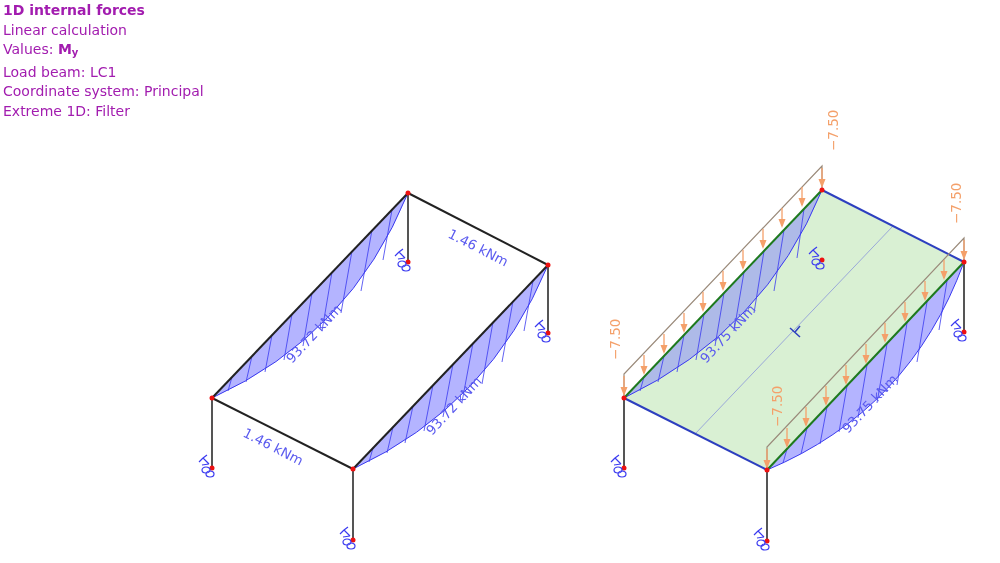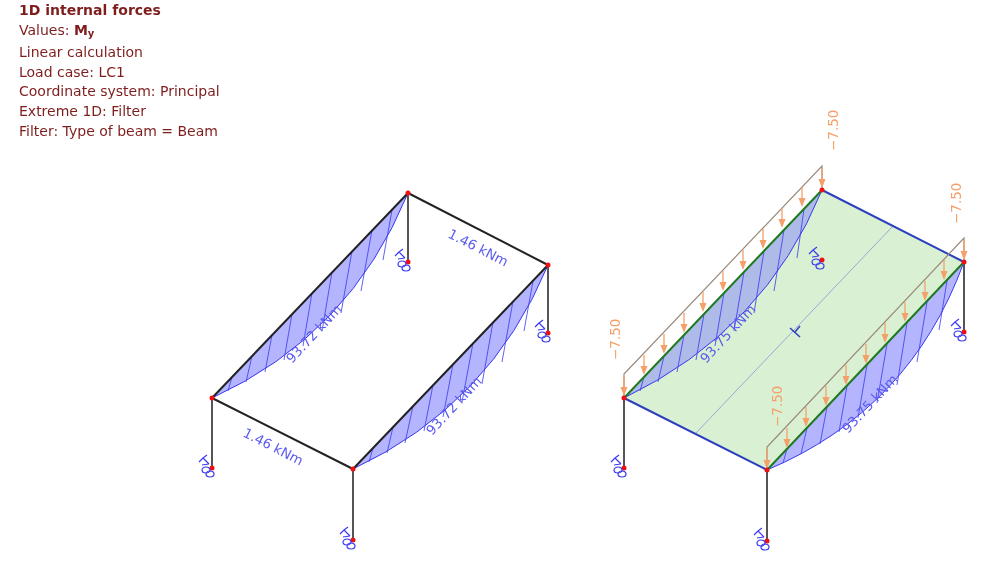--- a/index.html
+++ b/index.html
@@ -1,35 +1,34 @@
 <!DOCTYPE html>
 <html><head>
 <meta charset="utf-8">
 <style>
   html, body { margin: 0; padding: 0; background: #ffffff; }
   body { width: 1000px; height: 563px; position: relative; overflow: hidden; font-family: "DejaVu Sans", sans-serif; }
-  #info { position: absolute; left: 19px; top: 1px; font-size: 14px; line-height: 19.6px; color: #7f1d1d; }
+  #info { position: absolute; left: 3px; top: 1px; font-size: 14px; line-height: 19.6px; color: #a21caf; }
   #info .title { font-weight: bold; }
   #info .sub { font-size: 10px; font-weight: bold; vertical-align: -2px; }
   #info b { font-weight: bold; }
   svg#canvas { position: absolute; left: 0; top: 0; }
   .lbl-blue { fill: #5b5bef; font-family: "DejaVu Sans", sans-serif; font-size: 13.5px; }
   .lbl-orange { fill: #f4a06a; font-family: "DejaVu Sans", sans-serif; font-size: 13.5px; }
 </style>
 </head>
 <body>
 
 <div id="info">
   <div class="title">1D internal forces</div>
+  <div>Linear calculation</div>
   <div><span>Values: </span><b>M</b><span class="sub">y</span></div>
-  <div>Linear calculation</div>
-  <div>Load case: LC1</div>
+  <div>Load beam: LC1</div>
   <div>Coordinate system: Principal</div>
   <div>Extreme 1D: Filter</div>
-  <div>Filter: Type of beam = Beam</div>
 </div>
 
 <svg id="canvas" width="1000" height="563" viewBox="0 0 1000 563" xmlns="http://www.w3.org/2000/svg">
   <defs>
     <g id="support">
       <path d="M-3,-4 L-9,-10 M-9,-10 L-5,-13 M-9,-10 L-13,-6 M-3,-4 L-10,-3" stroke="#3a3af0" stroke-width="1.2" fill="none"></path>
       <ellipse cx="-6" cy="2" rx="4" ry="3" stroke="#3a3af0" stroke-width="1.2" fill="none"></ellipse>
       <ellipse cx="-2" cy="6" rx="4" ry="3" stroke="#3a3af0" stroke-width="1.2" fill="none"></ellipse>
     </g>
     <g id="arrow">

